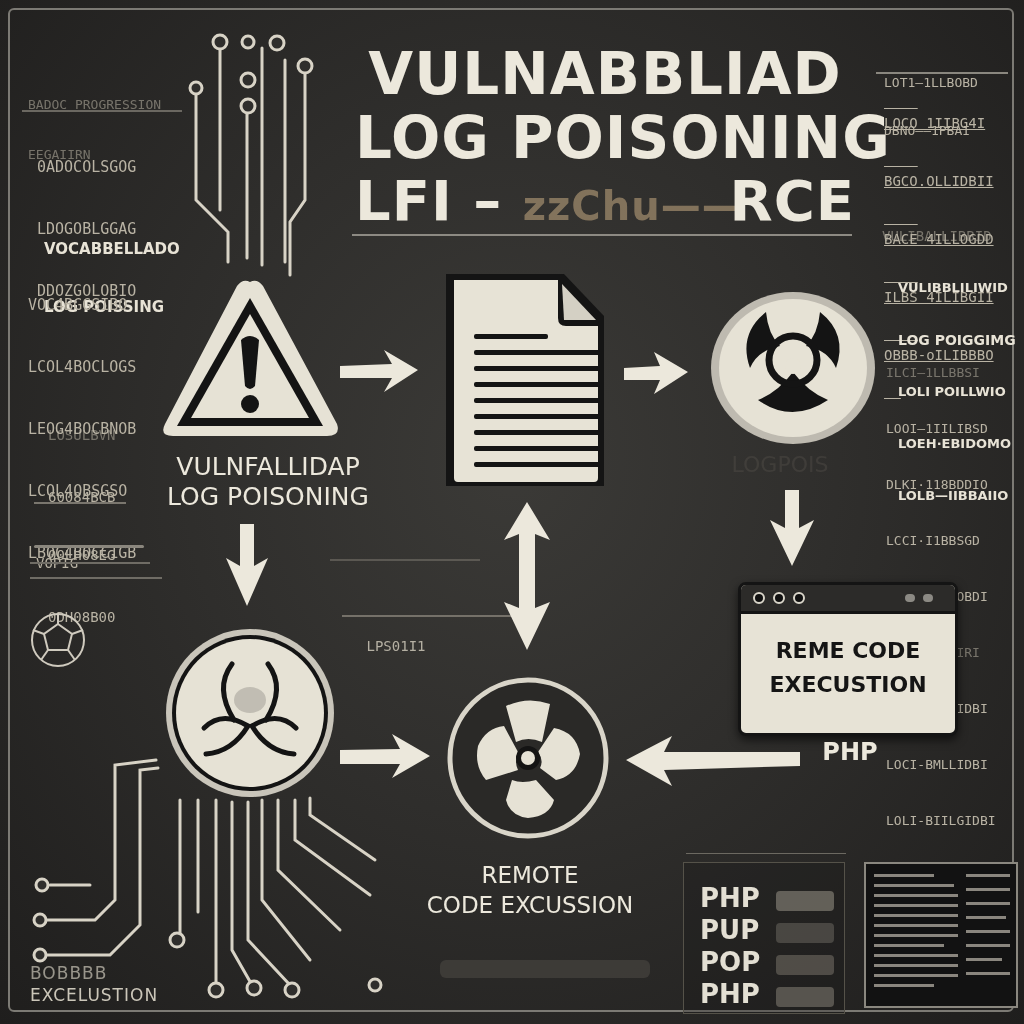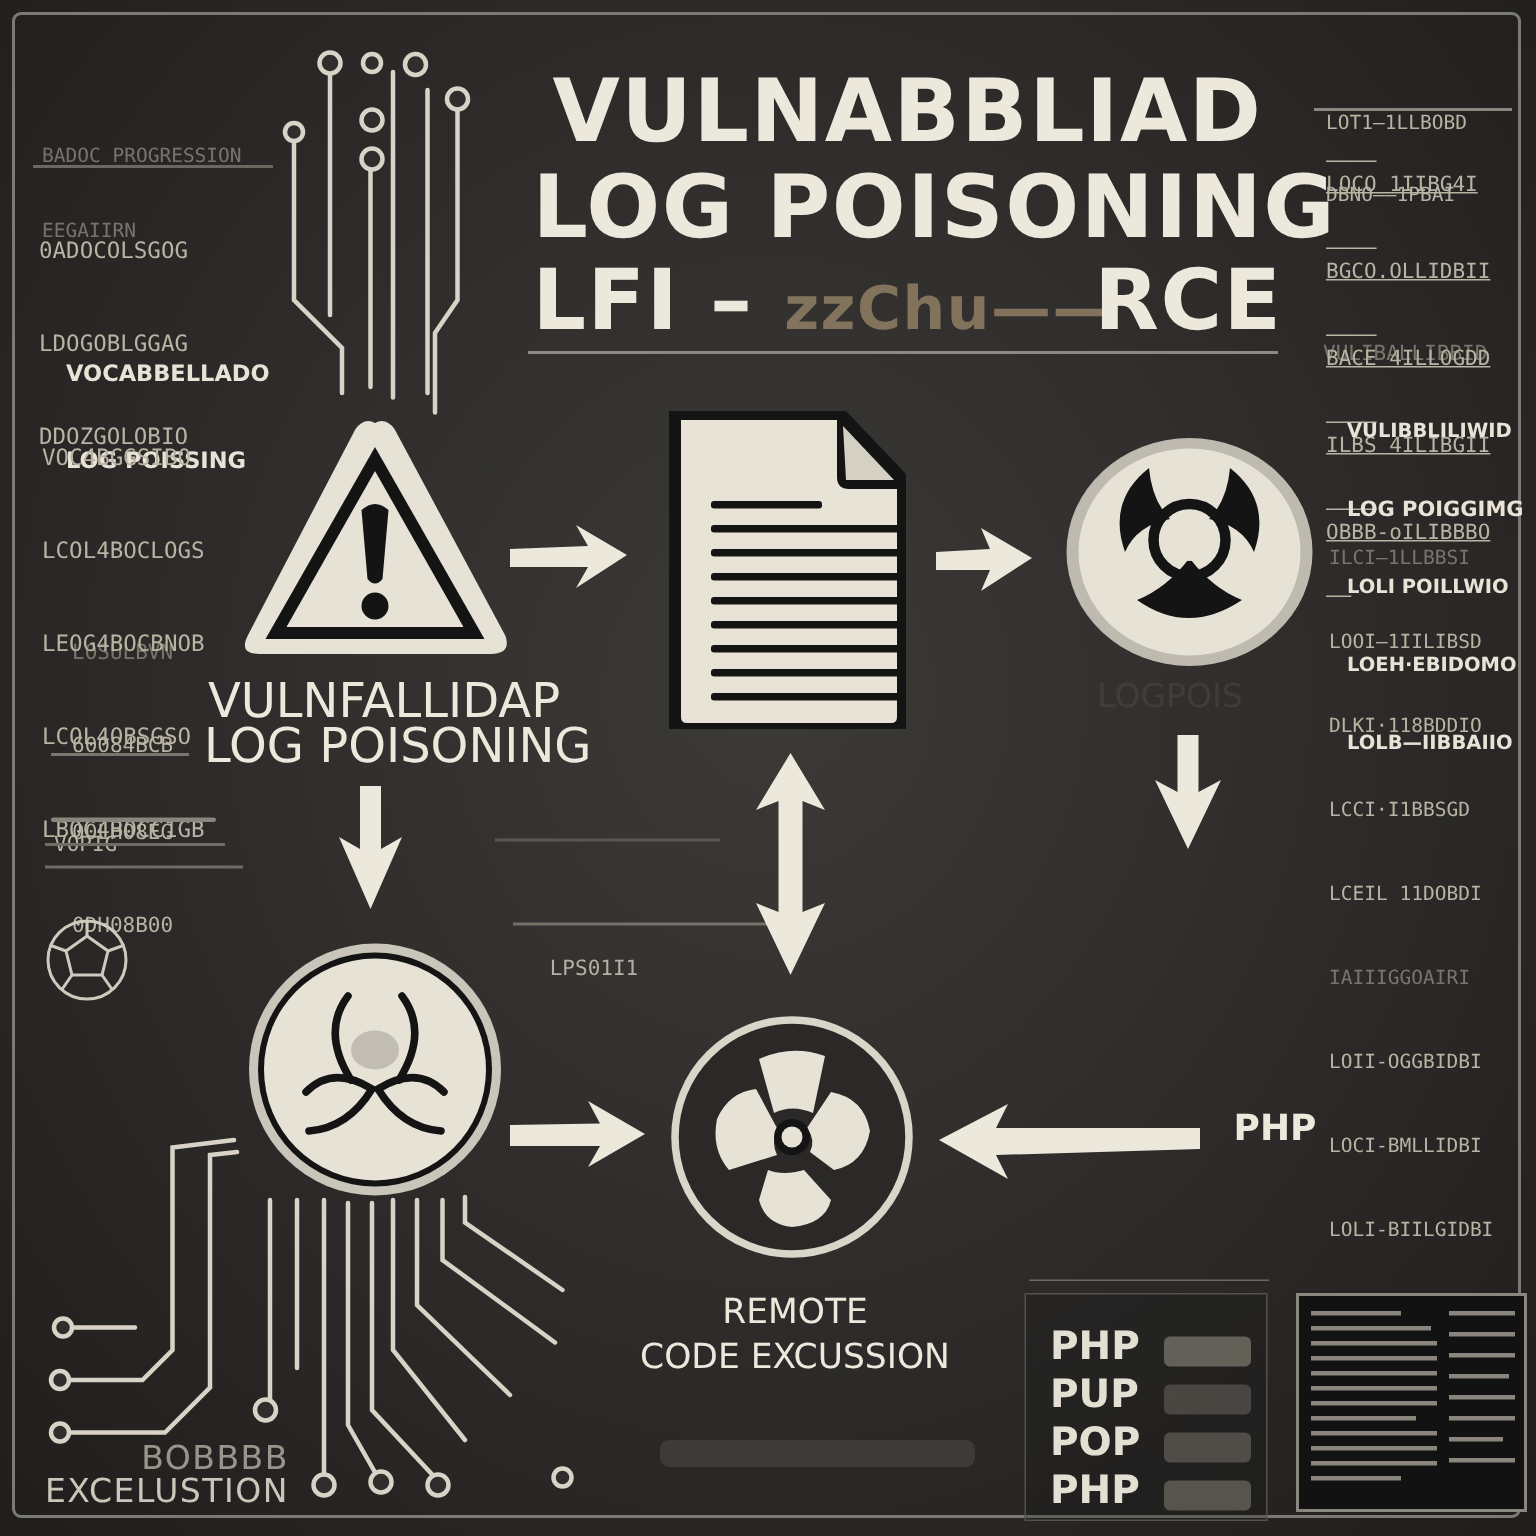--- a/index.html
+++ b/index.html
@@ -72,21 +72,21 @@
     <span style="color:#a58f6f;font-size:40px;opacity:0.7;margin-top:16px;">zzChu——</span>
     <span style="position:absolute;right:0;">RCE</span>
   </div>
   <div class="title-rule"></div>
 
   <div class="mono-col" style="left:28px;top:62px;font-size:13px;">
     <div class="dim">BADOC PROGRESSION</div>
     <div class="dim" style="margin-top:-6px">EEGAIIRN</div>
   </div>
   <div class="abs" style="left:22px;top:110px;width:160px;height:2px;background:#6b6861;"></div>
-  <div class="mono-col" style="left:26px;top:118px;font-size:15px;">
+  <div class="mono-col" style="left:37px;top:118px;font-size:15px;">
     <div>0ADOCOLSGOG</div>
     <div>LDOGOBLGGAG</div>
     <div>DDOZGOLOBIO</div>
   </div>
   <div class="mono-col" style="left:28px;top:200px;font-size:15px;">
     <div class="hl">VOCABBELLADO</div>
     <div class="hl" style="margin-top:-4px">LOG POISSING</div>
   </div>
   <div class="mono-col" style="left:28px;top:256px;font-size:15px;">
     <div>VOC4BGGSIBO</div>
@@ -218,21 +218,21 @@
     </g>
   </svg>
 
   <svg class="abs" style="left:155px;top:274px;" width="190" height="170" viewBox="0 0 190 170">
     <path d="M95 8 Q102 4 108 12 L182 150 Q186 162 172 162 L18 162 Q4 162 10 150 L82 12 Q88 4 95 8 Z" fill="#e6e2d5"></path>
     <path d="M95 24 L168 152 L22 152 Z" fill="#141414"></path>
     <path d="M95 40 L154 144 L36 144 Z" fill="#e6e2d5"></path>
     <path d="M86 66 Q95 58 104 66 L100 112 Q95 118 90 112 Z" fill="#141414"></path>
     <circle cx="95" cy="130" r="9" fill="#141414"></circle>
   </svg>
-  <div class="label" style="left:136px;top:452px;width:240px;font-size:32px;line-height:30px;">
+  <div class="label" style="left:148px;top:452px;width:240px;font-size:25px;line-height:30px;">
     <div>VULNFALLIDAP</div>
     <div>LOG POISONING</div>
   </div>
 
   <svg class="abs" style="left:438px;top:270px;" width="170" height="220" viewBox="0 0 170 220">
     <path d="M8 4 L126 4 L166 46 L166 216 L8 216 Z" fill="#141414"></path>
     <path d="M16 10 L120 10 L120 48 Q120 56 128 56 L160 56 L160 208 Q160 212 156 212 L20 212 Q16 212 16 208 Z" fill="#e7e3d6"></path>
     <path d="M124 14 L158 50 L126 50 Z" fill="#d4d0c4"></path>
     <g fill="#141414">
       <rect x="36" y="64" width="74" height="5" rx="2"></rect>
@@ -283,20 +283,33 @@
       <path d="M66 104 Q76 108 90 104 L108 124 Q104 140 82 142 Q64 140 60 124 Z"></path>
     </g>
     <circle cx="82" cy="82" r="12" fill="#141414"></circle>
     <circle cx="82" cy="82" r="7" fill="#e6e2d5"></circle>
   </svg>
   <div class="label" style="left:380px;top:860px;width:300px;font-size:23px;line-height:30px;">
     <div>REMOTE</div>
     <div>CODE EXCUSSION</div>
   </div>
 
+  <div class="window">
+    <div class="bar">
+      <span class="dot d1"></span>
+      <span class="dot d2"></span>
+      <span class="dot d3"></span>
+      <span class="ctrl" style="right:40px;"></span>
+      <span class="ctrl" style="right:22px;"></span>
+    </div>
+    <div class="content">
+      <div>REME CODE</div>
+      <div>EXECUSTION</div>
+    </div>
+  </div>
   <div class="label" style="left:820px;top:738px;width:60px;font-size:24px;font-weight:bold;">PHP</div>
 
   <div class="abs" style="left:686px;top:853px;width:160px;height:1px;background:#6c6961;"></div>
   <div class="php-panel">
     <div class="row" style="top:20px;">PHP</div>
     <div class="glyph" style="top:28px;"></div>
     <div class="row" style="top:52px;">PUP</div>
     <div class="glyph" style="top:60px;opacity:0.5;"></div>
     <div class="row" style="top:84px;">POP</div>
     <div class="glyph" style="top:92px;opacity:0.6;"></div>
@@ -320,19 +333,19 @@
     <div class="ln" style="left:100px;top:10px;width:44px;"></div>
     <div class="ln" style="left:100px;top:24px;width:44px;"></div>
     <div class="ln" style="left:100px;top:38px;width:44px;"></div>
     <div class="ln" style="left:100px;top:52px;width:40px;"></div>
     <div class="ln" style="left:100px;top:66px;width:44px;"></div>
     <div class="ln" style="left:100px;top:80px;width:44px;"></div>
     <div class="ln" style="left:100px;top:94px;width:36px;"></div>
     <div class="ln" style="left:100px;top:108px;width:44px;"></div>
   </div>
 
-  <div class="label" style="left:30px;top:962px;font-size:22px;text-align:right;color:#cbc6b9;line-height:22px;letter-spacing:1px;">
+  <div class="label" style="left:30px;top:962px;font-size:17px;text-align:left;color:#cbc6b9;line-height:22px;letter-spacing:1px;">
     <div style="opacity:0.7;">BOBBBB</div>
     <div>EXCELUSTION</div>
   </div>
 
   <div class="abs" style="left:440px;top:960px;width:210px;height:18px;background:#4b4842;opacity:0.6;border-radius:6px;"></div>
 </div>
 
 </body></html>

